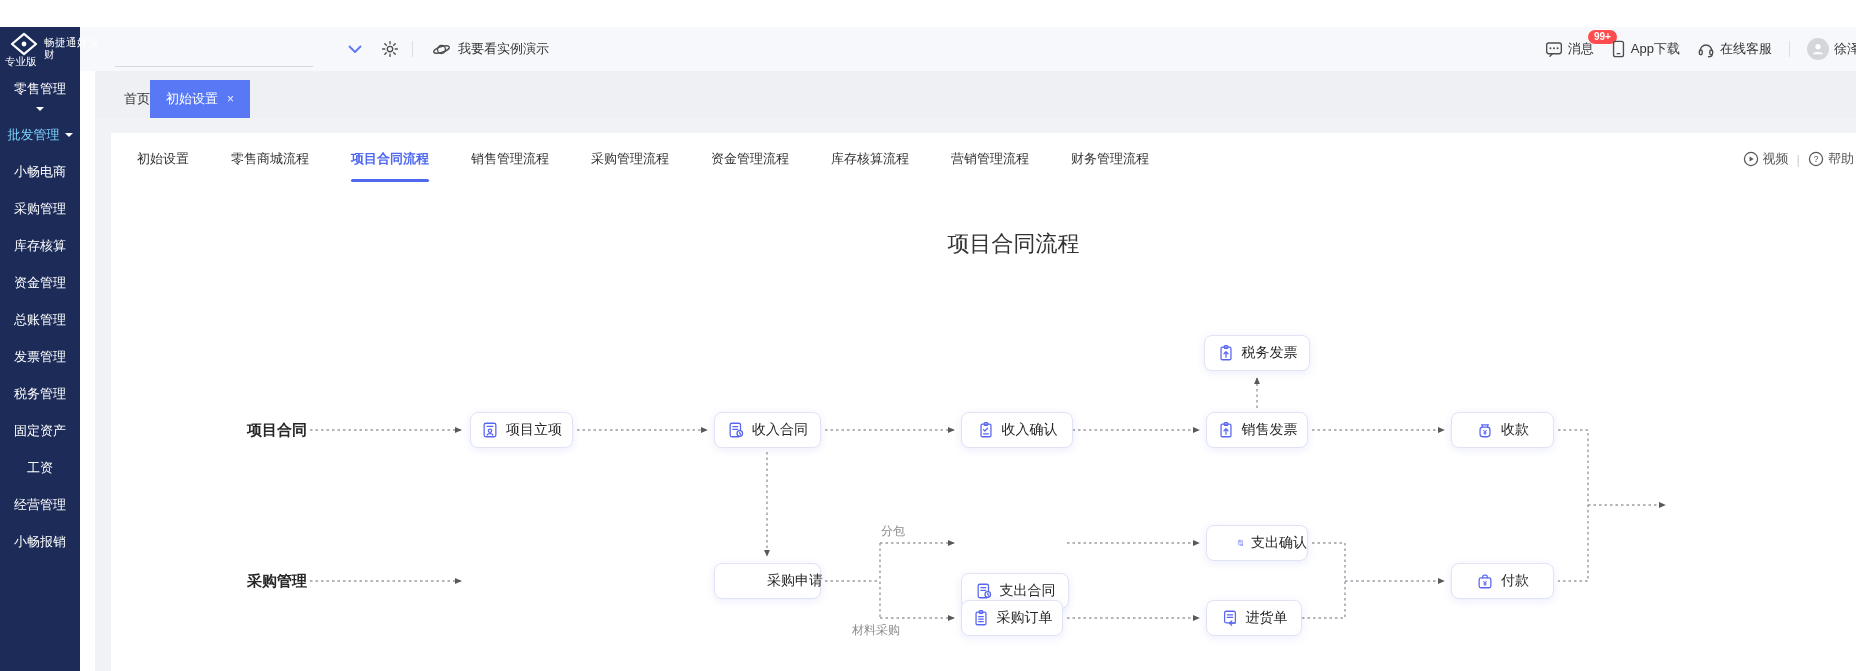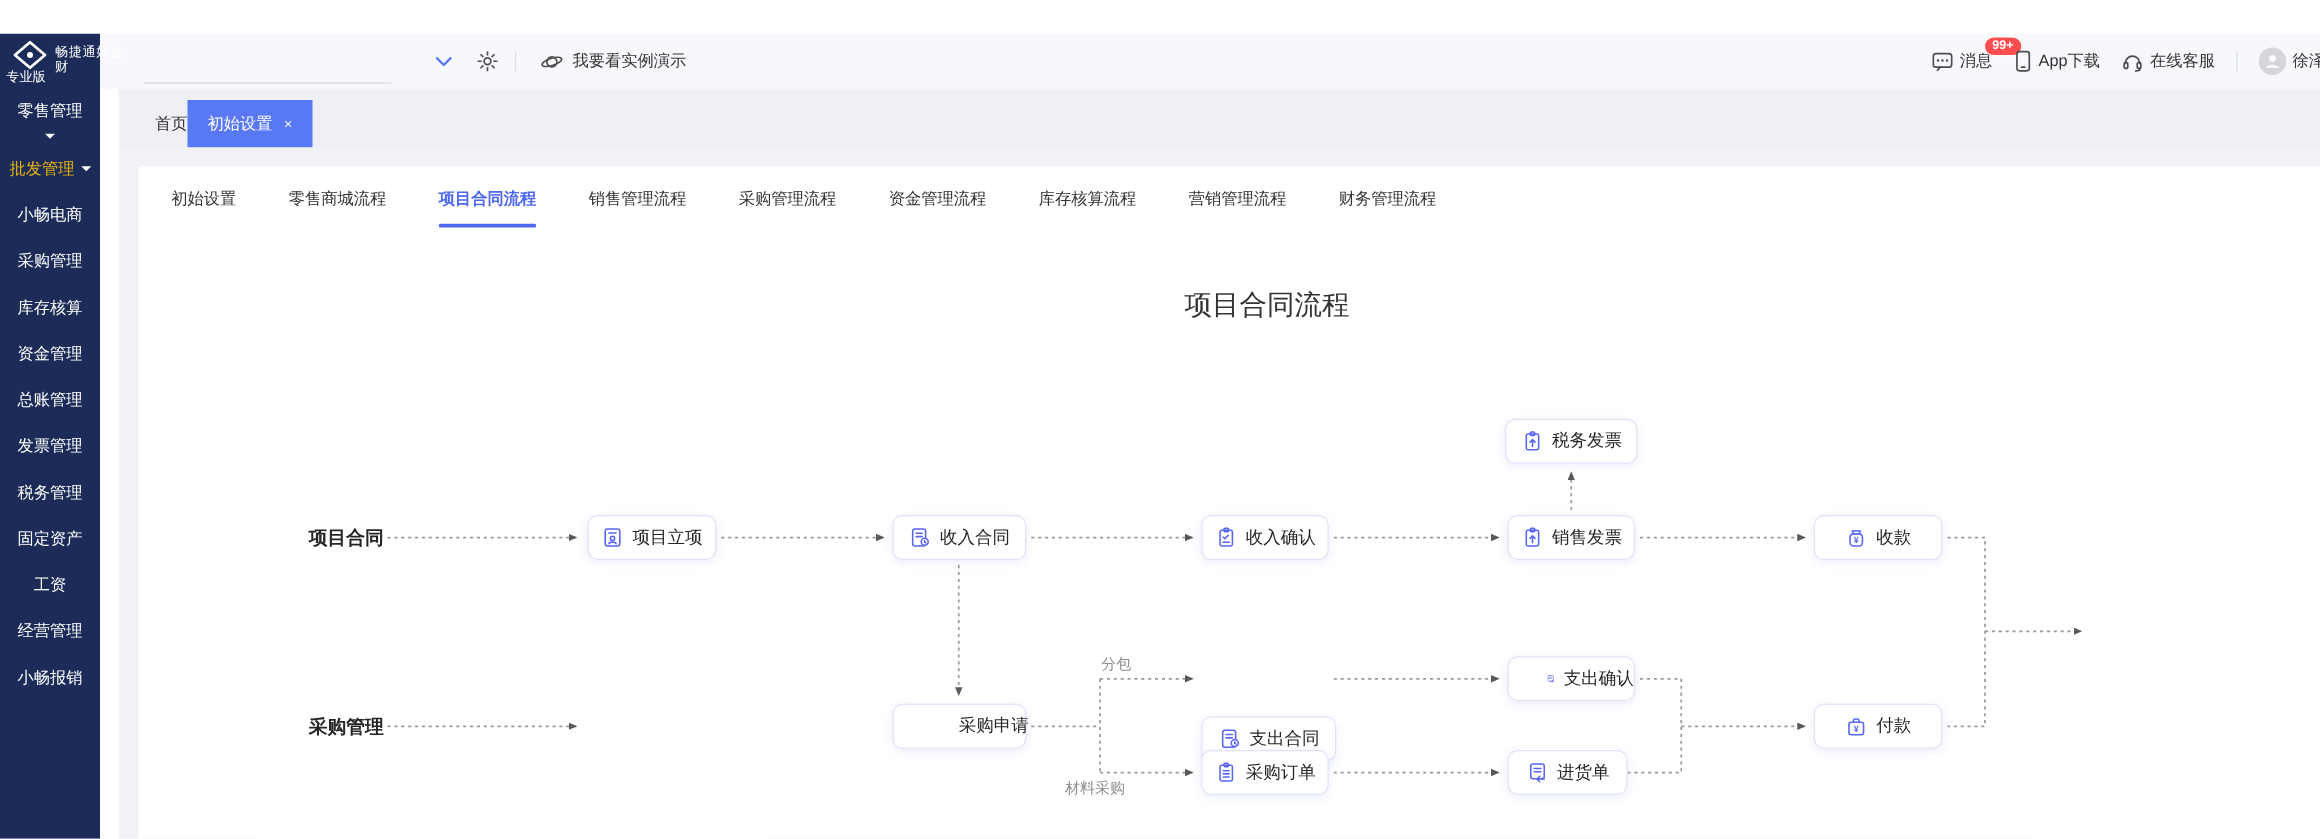--- a/index.html
+++ b/index.html
@@ -63,21 +63,21 @@
         <circle cx="17" cy="13" r="2.6" fill="#fff" stroke="none"></circle>
     </svg>
     <div class="brand-name">畅捷通好业财</div>
     <div class="brand-edition">专业版</div>
   </div>
   <div style="position:absolute;top:52px;left:0;right:0;">
     <div style="height:37px;display:flex;align-items:center;justify-content:center;gap:5px;color:#fff;font-size:13px;cursor:pointer;flex-direction:column;">
         <span>零售管理</span>
         <span style="width:0;height:0;border:4px solid transparent;border-top-color:#fff;margin-top:4px;"></span>
       </div>
-    <div style="height:37px;display:flex;align-items:center;justify-content:center;gap:5px;color:#eab308;font-size:13px;cursor:pointer;">
+    <div style="height:37px;display:flex;align-items:center;justify-content:center;gap:5px;color:#7dd3fc;font-size:13px;cursor:pointer;">
         <span>批发管理</span>
         <span style="width:0;height:0;border:4px solid transparent;border-top-color:#fff;margin-top:4px;"></span>
       </div>
     <div style="height:37px;display:flex;align-items:center;justify-content:center;color:#fff;font-size:13px;cursor:pointer;">
         <span>小畅电商</span>
       </div>
     <div style="height:37px;display:flex;align-items:center;justify-content:center;color:#fff;font-size:13px;cursor:pointer;">
         <span>采购管理</span>
       </div>
     <div style="height:37px;display:flex;align-items:center;justify-content:center;color:#fff;font-size:13px;cursor:pointer;">
@@ -207,20 +207,37 @@
       </div>
     <div class="ptab">
         <span>库存核算流程</span>
       </div>
     <div class="ptab">
         <span>营销管理流程</span>
       </div>
     <div class="ptab">
         <span>财务管理流程</span>
       </div>
+  </div>
+  <div class="ptabs-right">
+    <div class="grp">
+      <svg width="16" height="16" viewBox="0 0 18 18" fill="none" stroke="#595959" stroke-width="1.4">
+          <circle cx="9" cy="9" r="7.4"></circle>
+          <path d="M7.4 6.2l4.6 2.8-4.6 2.8z" fill="#595959" stroke="none"></path>
+        </svg>
+      <span>视频</span>
+    </div>
+    <span style="color:#d0d0d0;">|</span>
+    <div class="grp">
+      <svg width="16" height="16" viewBox="0 0 18 18" fill="none" stroke="#595959" stroke-width="1.4">
+          <circle cx="9" cy="9" r="7.4"></circle>
+          <text x="9" y="12.4" font-size="9.5" text-anchor="middle" fill="#595959" stroke="none">?</text>
+        </svg>
+      <span>帮助</span>
+    </div>
   </div>
 
   <div class="canvas">
     <div class="flow-title">项目合同流程</div>
 
     <svg class="flow-lines" width="1745" height="486" viewBox="0 0 1745 486">
       <defs>
         <marker id="ah" markerWidth="8" markerHeight="8" refX="6.2" refY="3" orient="auto" markerUnits="userSpaceOnUse">
           <path d="M0,0 L7,3 L0,6 Z" fill="#595959" stroke="none"></path>
         </marker>
@@ -272,21 +289,21 @@
     </div>
     <div class="node" style="left:603px;top:227px;width:107px;">
       <svg width="18" height="18" viewBox="0 0 20 20" stroke="#5966f1" fill="none" stroke-width="1.4" stroke-linecap="round" stroke-linejoin="round">
           <rect x="3.5" y="2.5" width="11.5" height="15" rx="2"></rect>
           <path d="M6.5 6.2h5.5M6.5 9.2h5.5"></path>
           <circle cx="14.2" cy="13.8" r="3.1" fill="#fff"></circle>
           <path d="M14.2 12.6v1.4l1 .7"></path>
         </svg>
       <span>收入合同</span>
     </div>
-    <div class="node" style="left:850px;top:227px;width:102px;">
+    <div class="node" style="left:850px;top:227px;width:112px;">
       <svg width="18" height="18" viewBox="0 0 20 20" stroke="#5966f1" fill="none" stroke-width="1.4" stroke-linecap="round" stroke-linejoin="round">
           <rect x="4.5" y="3.5" width="11" height="14" rx="1.5"></rect>
           <rect x="8" y="1.8" width="4" height="3" rx="1"></rect>
           <path d="M7.2 9.6l1.5 1.5 3-3"></path>
           <path d="M7.2 14.2h5.6"></path>
         </svg>
       <span>收入确认</span>
     </div>
     <div class="node" style="left:1095px;top:227px;width:102px;">
       <svg width="18" height="18" viewBox="0 0 20 20" stroke="#5966f1" fill="none" stroke-width="1.4" stroke-linecap="round" stroke-linejoin="round">

